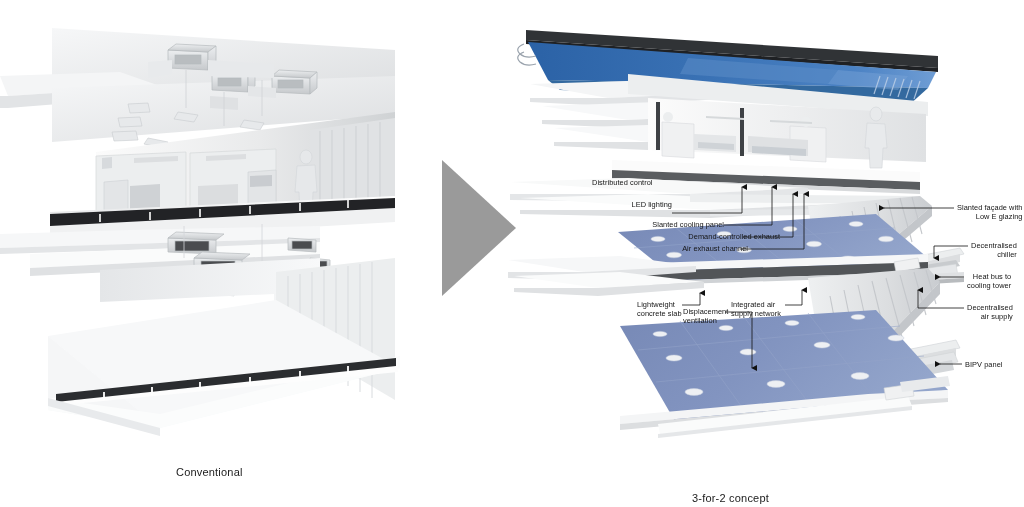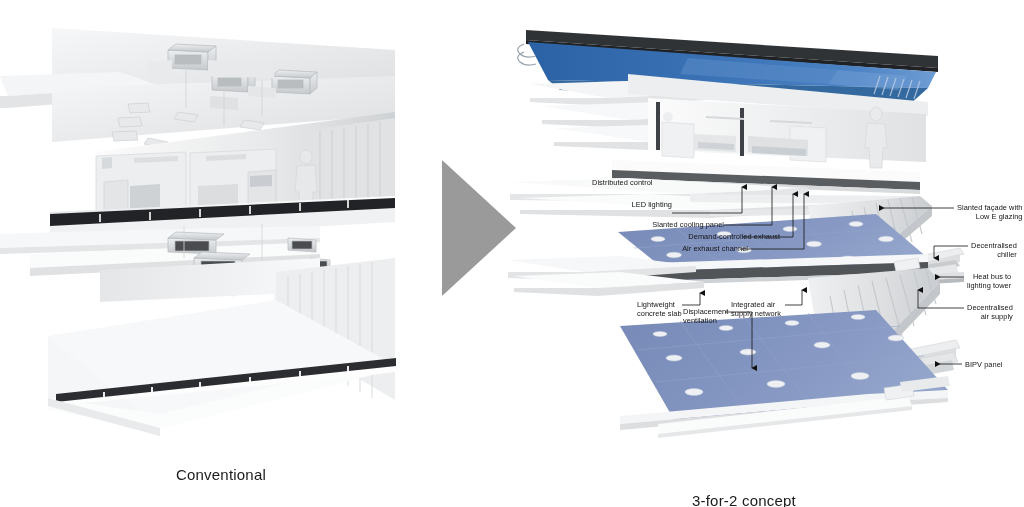--- a/index.html
+++ b/index.html
@@ -15,21 +15,21 @@
     position: relative;
     width: 1024px;
     height: 507px;
     background: #ffffff;
     overflow: hidden;
   }
 
   
   .caption {
     position: absolute;
-    font-size: 15px;
+    font-size: 11px;
     color: #1b1b1b;
     letter-spacing: 0.2px;
     white-space: nowrap;
   }
   #cap-left  { left: 176px; top: 466px; }
   #cap-right { left: 692px; top: 492px; }
 
   
   #arrow {
     left: 440px;
@@ -546,21 +546,21 @@
   <div class="lbl" style="left:683px; top:307px;">Displacement
 ventilation</div>
 
   <div class="lbl right" style="left:957px; top:203px;">Slanted façade with
 Low E glazing</div>
 
   <div class="lbl right" style="left:971px; top:241px;">Decentralised
 chiller</div>
 
   <div class="lbl right" style="left:967px; top:272px;">Heat bus to
-lighting tower</div>
+cooling tower</div>
 
   <div class="lbl right" style="left:967px; top:303px;">Decentralised
 air supply</div>
 
   <div class="lbl right" style="left:965px; top:360px;">BIPV panel</div>
 
   <div class="caption" id="cap-left">Conventional</div>
   <div class="caption" id="cap-right">3-for-2 concept</div>
 
 </div>

